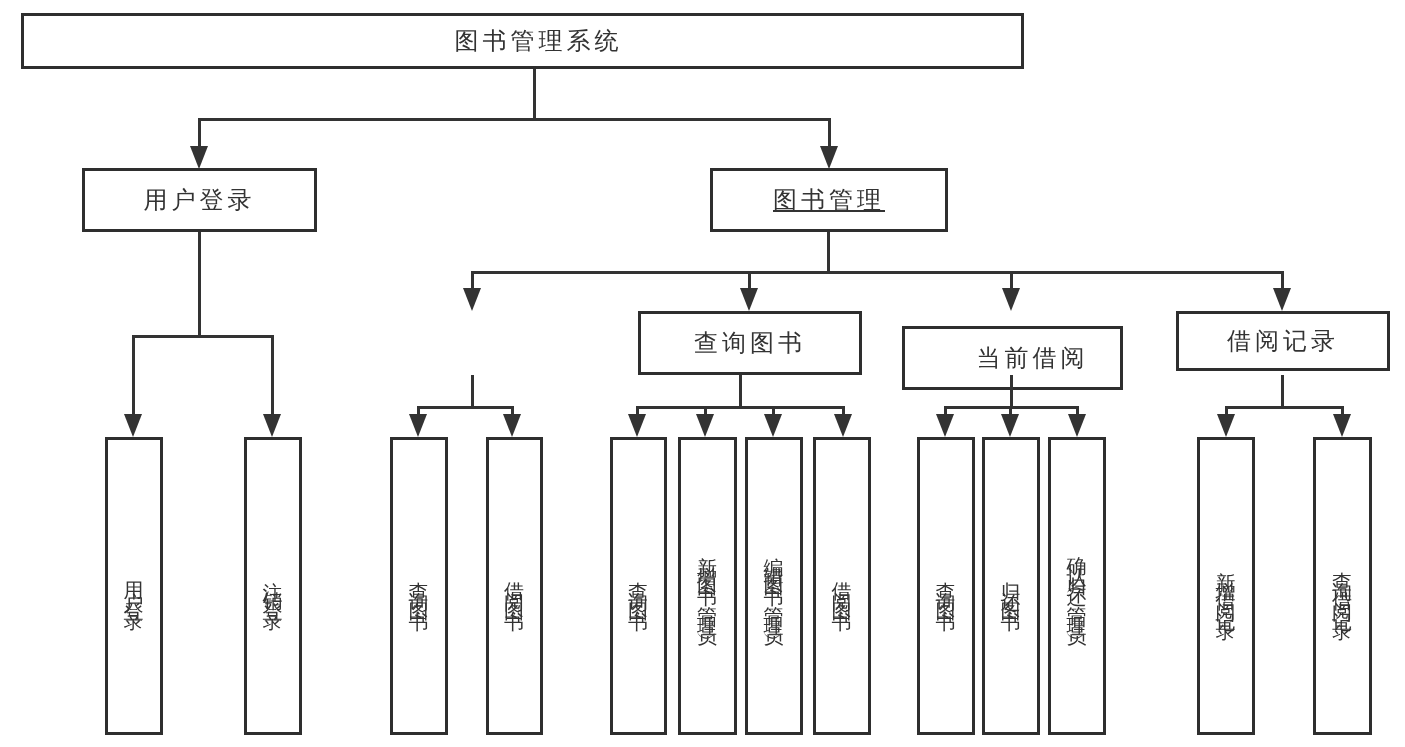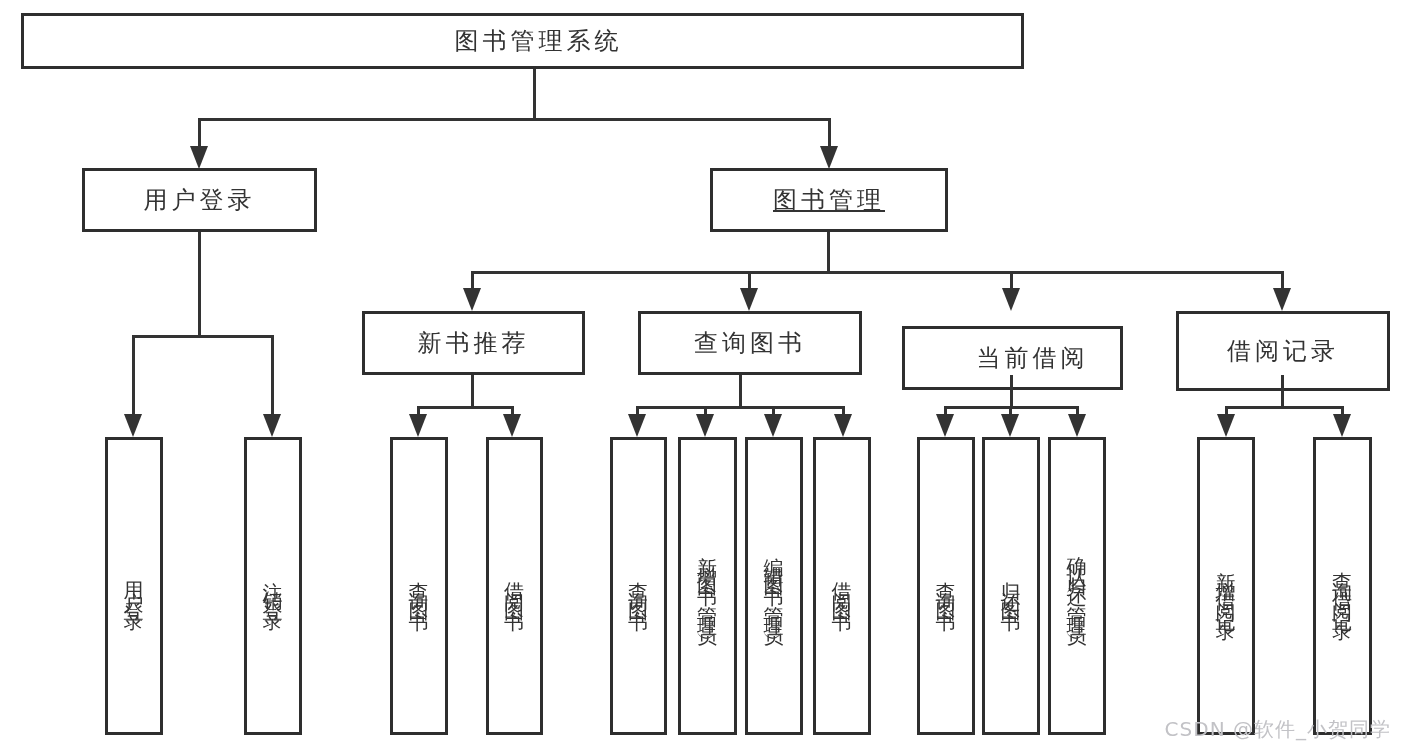--- a/index.html
+++ b/index.html
@@ -88,30 +88,27 @@
   <div class="hline" style="left:471px;top:271px;width:813px;"></div>
   <div class="vline" style="left:471px;top:271px;height:20px;"></div>
   <div class="arrow" style="left:463px;top:288px;"></div>
   <div class="vline" style="left:748px;top:271px;height:20px;"></div>
   <div class="arrow" style="left:740px;top:288px;"></div>
   <div class="vline" style="left:1010px;top:271px;height:20px;"></div>
   <div class="arrow" style="left:1002px;top:288px;"></div>
   <div class="vline" style="left:1281px;top:271px;height:20px;"></div>
   <div class="arrow" style="left:1273px;top:288px;"></div>
 
-  <div class="node" style="left:362px;top:311px;width:223px;height:64px;">
-    <span>新书推荐</span>
-  </div>
   <div class="node" style="left:638px;top:311px;width:224px;height:64px;">
     <span>查询图书</span>
   </div>
   <div class="node" style="left:902px;top:326px;width:221px;height:64px;padding-left:40px;">
     <span>当前借阅</span>
   </div>
-  <div class="node" style="left:1176px;top:311px;width:214px;height:80px;">
+  <div class="node" style="left:1176px;top:311px;width:214px;height:60px;">
     <span>借阅记录</span>
   </div>
 
   <div class="vline" style="left:471px;top:375px;height:31px;"></div>
   <div class="hline" style="left:417px;top:406px;width:97px;"></div>
   <div class="vline" style="left:417px;top:406px;height:11px;"></div>
   <div class="arrow" style="left:409px;top:414px;"></div>
   <div class="vline" style="left:511px;top:406px;height:11px;"></div>
   <div class="arrow" style="left:503px;top:414px;"></div>
 
@@ -179,15 +176,14 @@
     <span class="vtext">确认归还（管理员）</span>
   </div>
 
   <div class="leaf" style="left:1197px;width:58px;">
     <span class="vtext">新增借阅记录</span>
   </div>
   <div class="leaf" style="left:1313px;width:59px;">
     <span class="vtext">查询借阅记录</span>
   </div>
 
-  <div class="watermark">CSDN @软件_小贺同学</div>
 
 </div>
 
 </body></html>

